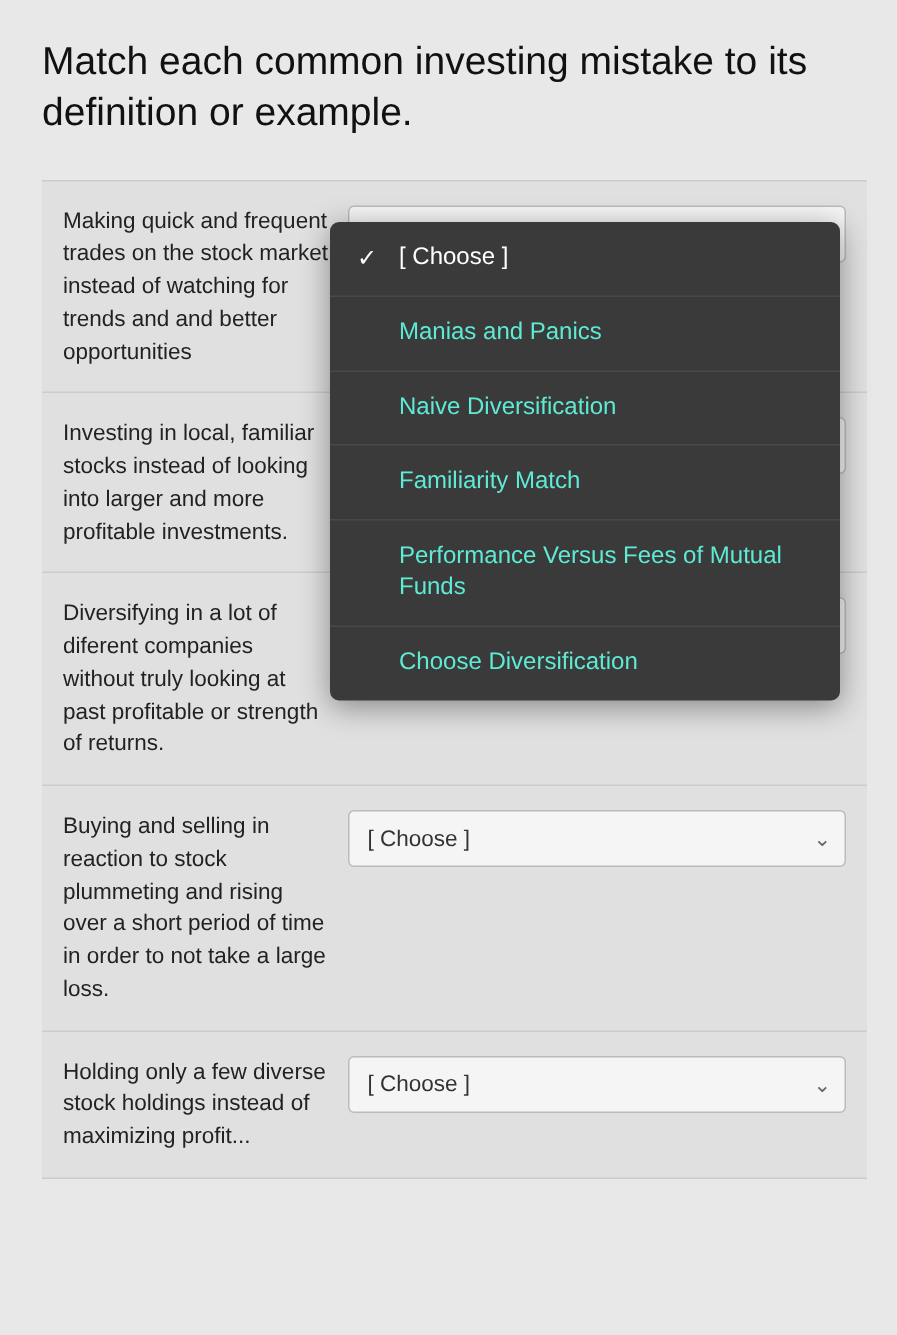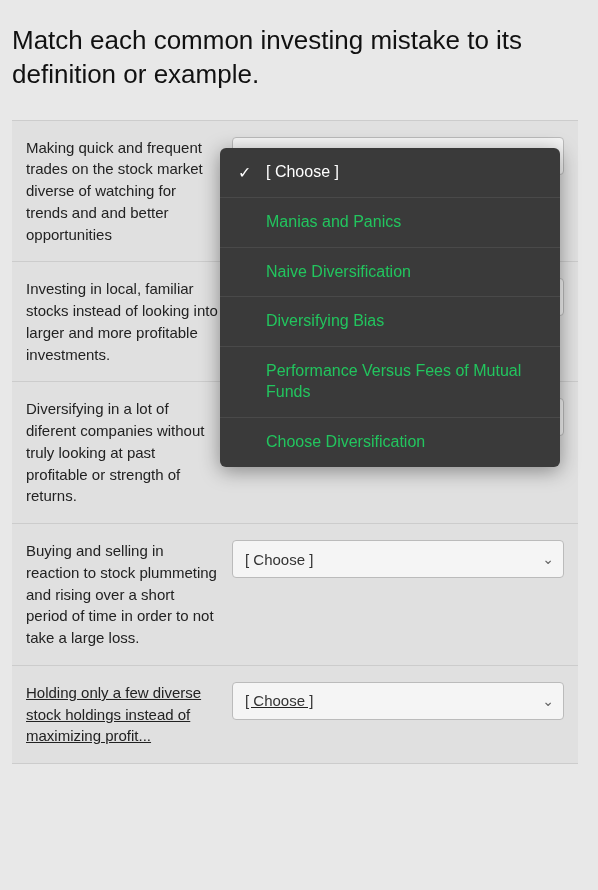--- a/index.html
+++ b/index.html
@@ -6,21 +6,21 @@
     body {
       width: 598px;
       min-height: 890px;
       background: #e8e8e8;
       font-family: -apple-system, BlinkMacSystemFont, 'Segoe UI', sans-serif;
       color: #222;
       position: relative;
     }
 
     .page-container {
-      padding: 24px 20px 20px 12px;
+      padding: 24px 20px 20px 28px;
     }
 
     .page-title {
       font-size: 26px;
       font-weight: 400;
       color: #111;
       margin-bottom: 28px;
       line-height: 1.3;
     }
 
@@ -90,21 +90,21 @@
       background: #3a3a3a;
       border-radius: 6px;
       z-index: 100;
       box-shadow: 0 4px 20px rgba(0,0,0,0.4);
       overflow: hidden;
     }
 
     .dropdown-item {
       padding: 14px 18px;
       font-size: 16px;
-      color: #22c55e;
+      color: #5eead4;
       cursor: pointer;
       display: flex;
       align-items: center;
       gap: 10px;
       border-bottom: 1px solid rgba(255,255,255,0.08);
     }
 
     .dropdown-item:last-child {
       border-bottom: none;
     }
@@ -120,32 +120,32 @@
     }
 
     .dropdown-item .item-text {
       line-height: 1.3;
     }
 
     .row-1 { min-height: 110px; }
     .row-2 { min-height: 95px; }
     .row-3 { min-height: 120px; }
     .row-4 { min-height: 130px; }
-    .row-5 { min-height: 90px; text-decoration: underline; }
+    .row-5 { min-height: 90px; }
   </style>
 </head>
 <body>
 
 <div class="page-container">
   <h1 class="page-title">Match each common investing mistake to its definition or example.</h1>
 
   <div class="question-rows">
 
     <div class="question-row row-1">
-      <div class="question-text">Making quick and frequent trades on the stock market diverse of watching for trends and and better opportunities</div>
+      <div class="question-text">Making quick and frequent trades on the stock market instead of watching for trends and and better opportunities</div>
       <div class="select-wrapper">
         <select class="choose-select">
           <option>[ Choose ]</option>
           <option>Manias and Panics</option>
           <option>Naive Diversification</option>
           <option>Familiarity Bias</option>
           <option>Active Trading</option>
           <option>Performance Versus Fees of Mutual Funds</option>
           <option>Under Diversification</option>
         </select>
@@ -227,21 +227,21 @@
     <div class="dropdown-item">
       <span class="checkmark"></span>
       <span class="item-text">Manias and Panics</span>
     </div>
     <div class="dropdown-item">
       <span class="checkmark"></span>
       <span class="item-text">Naive Diversification</span>
     </div>
     <div class="dropdown-item">
       <span class="checkmark"></span>
-      <span class="item-text">Diversifying Bias</span>
+      <span class="item-text">Familiarity Match</span>
     </div>
     <div class="dropdown-item">
       <span class="checkmark"></span>
       <span class="item-text">Performance Versus Fees of Mutual Funds</span>
     </div>
     <div class="dropdown-item">
       <span class="checkmark"></span>
       <span class="item-text">Choose Diversification</span>
     </div>
   </div>

